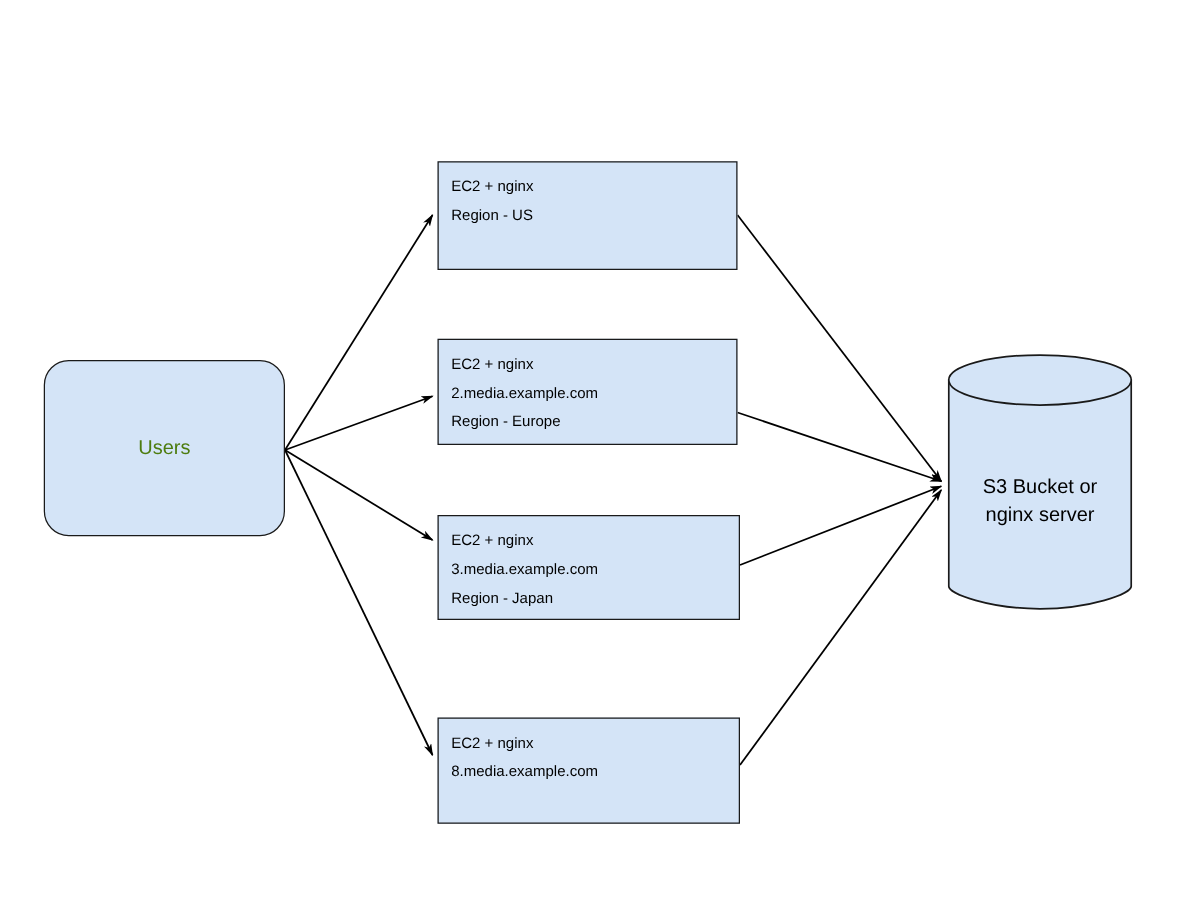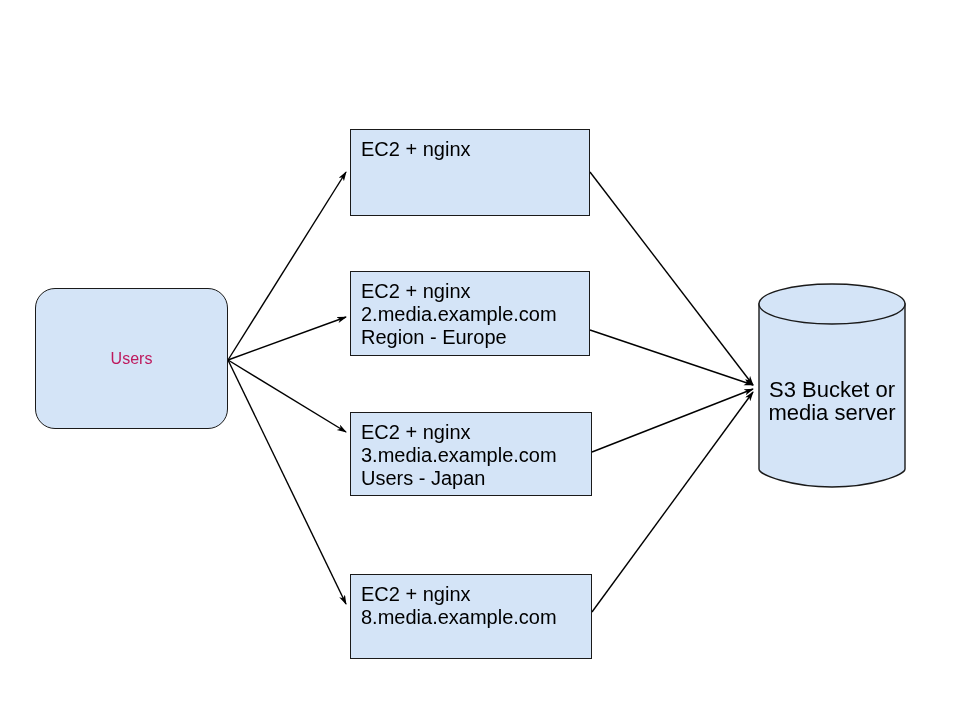--- a/index.html
+++ b/index.html
@@ -28,44 +28,44 @@
   .node {
     position: absolute;
     box-sizing: border-box;
     background: #d4e4f7;
     border: 1px solid #1a1a1a;
   }
   .node-rect {
     padding: 8px 0 0 10px;
   }
   .node-line {
-    font-size: 20px;
+    font-size: 12px;
     line-height: 23px;
     color: #000000;
     white-space: nowrap;
   }
   .node-rounded {
     border-radius: 20px;
     display: flex;
     align-items: center;
     justify-content: center;
   }
   .node-rounded .label {
     font-size: 16px;
-    color: #be185d;
+    color: #4d7c0f;
   }
   .cylinder {
     position: absolute;
   }
   .cyl-label {
     position: absolute;
     left: 0;
     width: 100%;
     text-align: center;
-    font-size: 22px;
+    font-size: 16px;
     line-height: 23px;
     color: #000000;
     pointer-events: none;
   }
 </style>
 </head>
 <body>
 
 <div id="canvas">
 
@@ -86,41 +86,42 @@
     <line x1="592" y1="452" x2="753" y2="389" stroke="#000000" stroke-width="1.4" marker-end="url(#arrow)"></line>
     <line x1="592" y1="612" x2="753" y2="392" stroke="#000000" stroke-width="1.4" marker-end="url(#arrow)"></line>
   </svg>
 
   <div class="node node-rounded" style="left:35px; top:288px; width:193px; height:141px;">
     <span class="label">Users</span>
   </div>
 
   <div class="node node-rect" style="left:350px; top:129px; width:240px; height:87px;">
     <div class="node-line">EC2 + nginx</div>
+    <div class="node-line">Region - US</div>
   </div>
 
   <div class="node node-rect" style="left:350px; top:271px; width:240px; height:85px;">
     <div class="node-line">EC2 + nginx</div>
     <div class="node-line">2.media.example.com</div>
     <div class="node-line">Region - Europe</div>
   </div>
 
   <div class="node node-rect" style="left:350px; top:412px; width:242px; height:84px;">
     <div class="node-line">EC2 + nginx</div>
     <div class="node-line">3.media.example.com</div>
-    <div class="node-line">Users - Japan</div>
+    <div class="node-line">Region - Japan</div>
   </div>
 
   <div class="node node-rect" style="left:350px; top:574px; width:242px; height:85px;">
     <div class="node-line">EC2 + nginx</div>
     <div class="node-line">8.media.example.com</div>
   </div>
 
   <div class="cylinder" style="left:758px; top:283px; width:148px; height:207px;">
     <svg width="148" height="207" viewBox="0 0 148 207" xmlns="http://www.w3.org/2000/svg">
       <path d="M1,21 L1,186 C1,192 34,204 74,204 C114,204 147,192 147,186 L147,21 Z" fill="#d4e4f7" stroke="#1a1a1a" stroke-width="1.4"></path>
       <ellipse cx="74" cy="21" rx="73" ry="20" fill="#d4e4f7" stroke="#1a1a1a" stroke-width="1.4"></ellipse>
     </svg>
     <div class="cyl-label" style="top:95px;">S3 Bucket or</div>
-    <div class="cyl-label" style="top:118px;">media server</div>
+    <div class="cyl-label" style="top:118px;">nginx server</div>
   </div>
 
 </div>
 
 </body></html>

